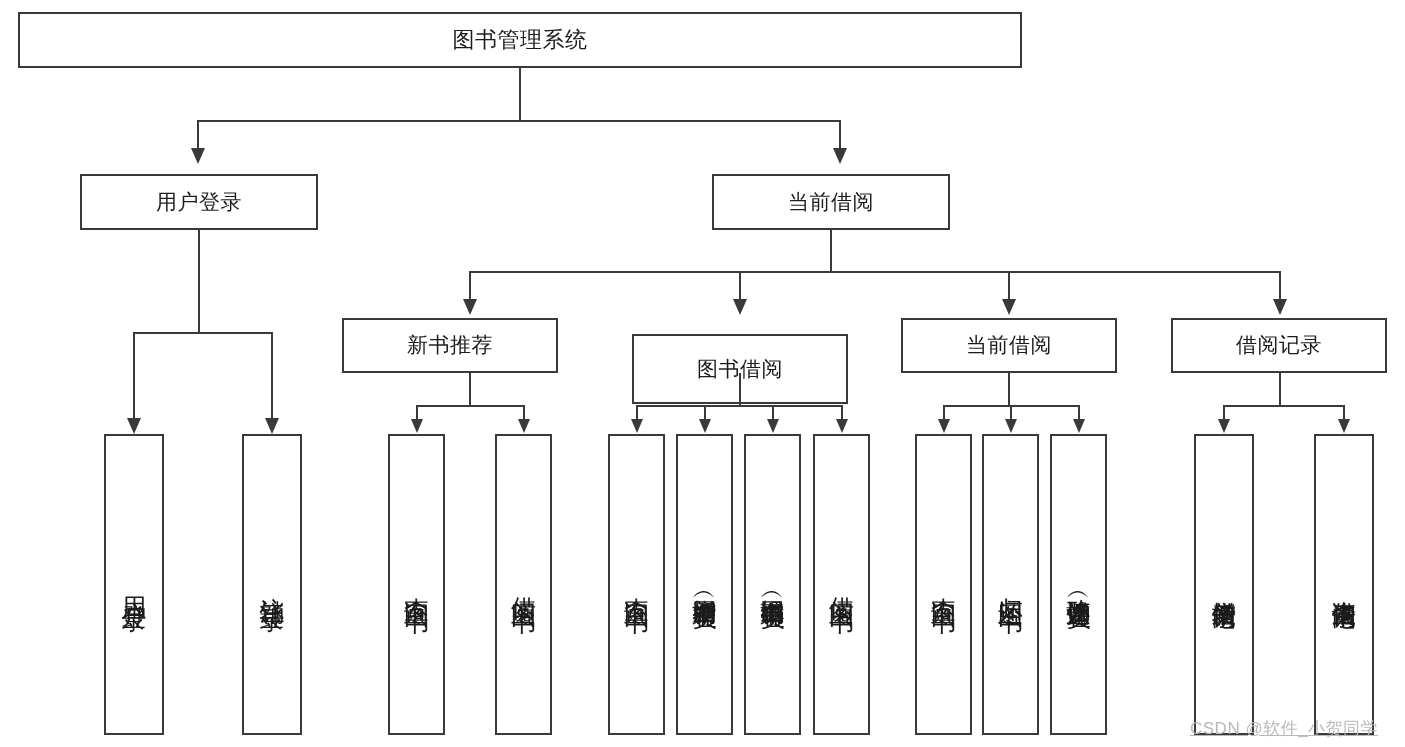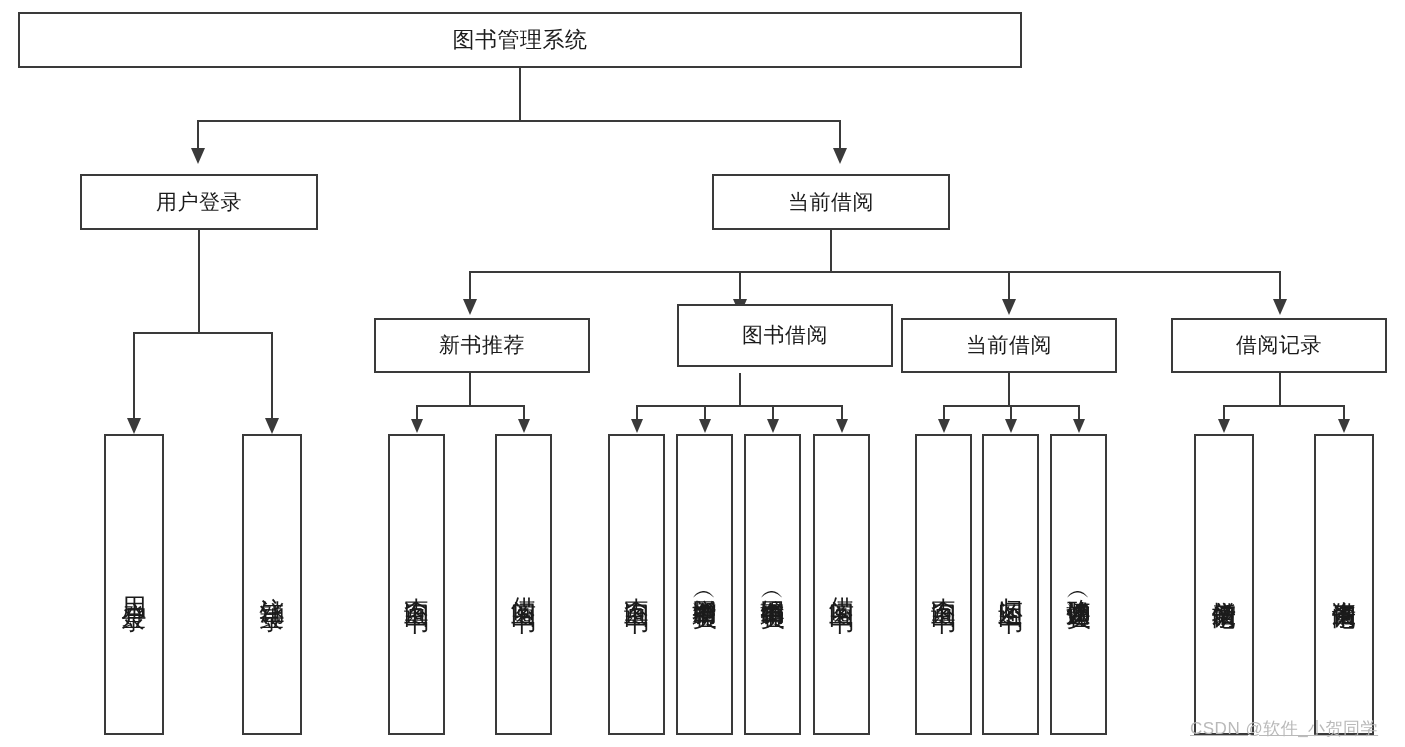--- a/index.html
+++ b/index.html
@@ -124,24 +124,24 @@
   <div class="hline" style="left:469px;top:271px;width:812px;"></div>
   <div class="vline" style="left:469px;top:271px;height:30px;"></div>
   <div class="arrow" style="left:463px;top:299px;"></div>
   <div class="vline" style="left:739px;top:271px;height:30px;"></div>
   <div class="arrow" style="left:733px;top:299px;"></div>
   <div class="vline" style="left:1008px;top:271px;height:30px;"></div>
   <div class="arrow" style="left:1002px;top:299px;"></div>
   <div class="vline" style="left:1279px;top:271px;height:30px;"></div>
   <div class="arrow" style="left:1273px;top:299px;"></div>
 
-  <div class="node h-node" style="left:374px;top:318px;width:216px;height:55px;">
+  <div class="node h-node" style="left:342px;top:318px;width:216px;height:55px;">
     <span class="lbl">新书推荐</span>
   </div>
-  <div class="node h-node" style="left:632px;top:304px;width:216px;height:63px;margin-left:45px;">
+  <div class="node h-node" style="left:632px;top:334px;width:216px;height:70px;">
     <span class="lbl">图书借阅</span>
   </div>
   <div class="node h-node" style="left:1171px;top:318px;width:216px;height:55px;">
     <span class="lbl">借阅记录</span>
   </div>
   <div class="node h-node" style="left:901px;top:318px;width:216px;height:55px;">
     <span class="lbl">当前借阅</span>
   </div>
 
   <div class="vline" style="left:469px;top:373px;height:33px;"></div>

